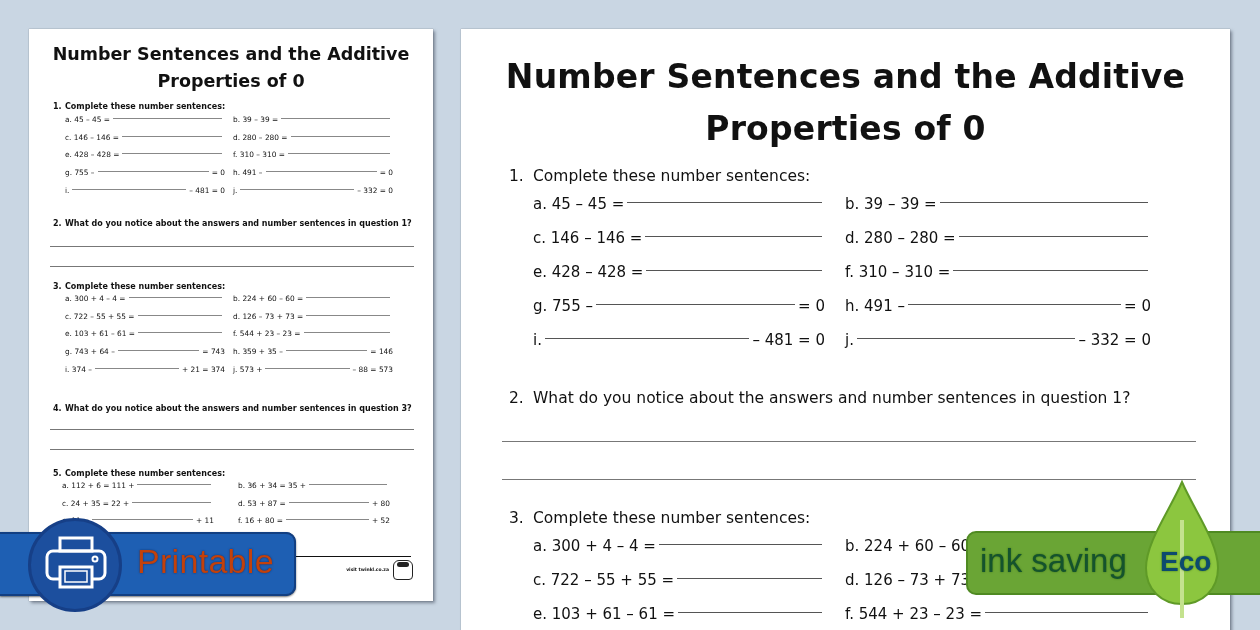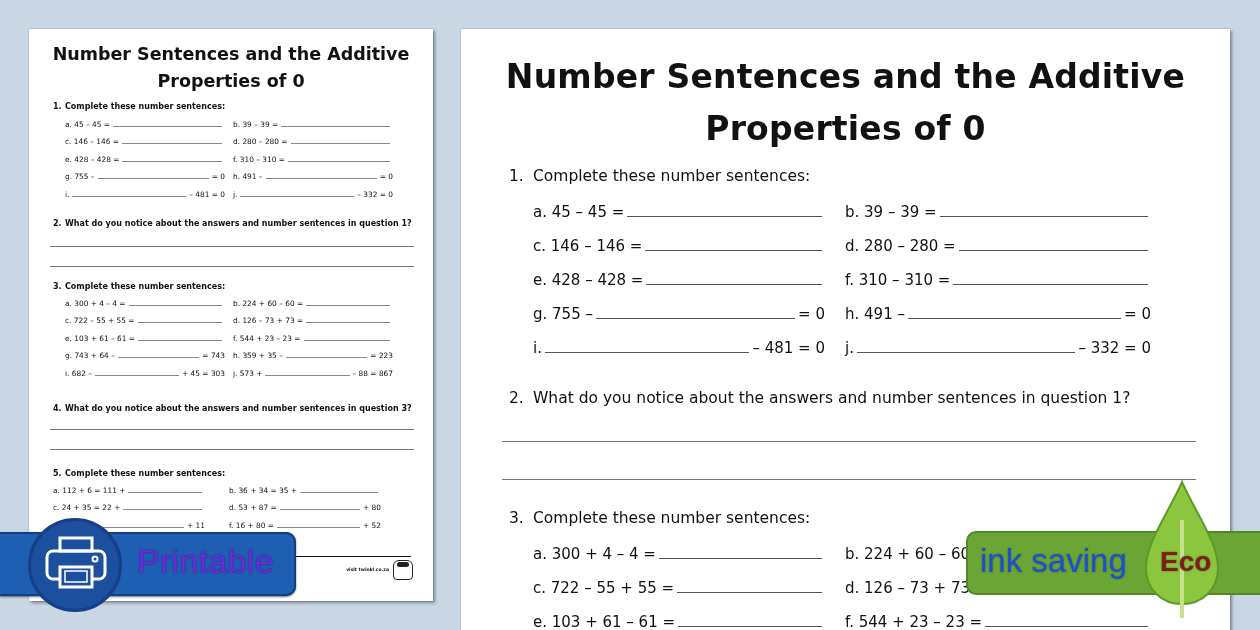--- a/index.html
+++ b/index.html
@@ -16,45 +16,45 @@
 
   .q { position: absolute; }
   .qhead { display: flex; }
   .small .qhead { font-size: 8px; font-weight: bold; }
   .big .qhead { font-size: 15.5px; }
   .qnum { display: inline-block; }
   .small .qnum { width: 12px; }
   .big .qnum { width: 24px; }
 
   .grid { position: absolute; display: grid; grid-template-columns: 1fr 1fr; }
-  .item { display: flex; align-items: flex-end; white-space: nowrap; }
+  .item { display: flex; align-items: center; white-space: nowrap; }
   .small .item { font-size: 7.4px; height: 17.6px; }
   .big .item { font-size: 15px; height: 34px; }
   .blank { flex: 1; border-bottom: 1px solid #555; margin: 0 3px; }
   .small .blank { border-bottom-color: #888; margin-bottom: 2px; }
   .big .blank { margin-bottom: 4px; }
 
   .answer-line { position: absolute; border-bottom: 1px solid #777; }
 
   .footer-line { position: absolute; left: 22px; right: 22px; top: 527px; border-bottom: 1.5px solid #111; }
   .footer-url { position: absolute; right: 44px; top: 538px; font-size: 4.5px; font-weight: bold; }
   .footer-logo { position: absolute; right: 20px; top: 531px; width: 20px; height: 20px; border: 1.5px solid #222; border-radius: 6px 6px 4px 4px; }
   .footer-logo::before { content: ""; position: absolute; left: 3px; top: 1px; width: 12px; height: 5px; background: #222; border-radius: 4px; }
 
   
   .badge-print { position: absolute; left: 0; top: 532px; width: 296px; height: 64px; background: #1e5fb3; border: 2px solid #123f82; border-left: none; border-radius: 0 10px 10px 0; box-shadow: 0 1px 2px rgba(0,0,0,0.3); }
   .badge-print .circle { position: absolute; left: 28px; top: 518px; width: 94px; height: 94px; border-radius: 50%; background: #1c4f9e; border: 3px solid #163f87; }
-  .badge-print-label { position: absolute; left: 137px; top: 542px; font-family: "Liberation Sans", sans-serif; font-size: 34px; color: #6d28d9; letter-spacing: 0.3px; text-shadow: 0 0 2px #0b2f6b; }
+  .badge-print-label { position: absolute; left: 137px; top: 542px; font-family: "Liberation Sans", sans-serif; font-size: 34px; color: #c2410c; letter-spacing: 0.3px; text-shadow: 0 0 2px #0b2f6b; }
   .printer-icon { position: absolute; left: 40px; top: 528px; width: 72px; height: 72px; }
 
   
   .badge-eco { position: absolute; left: 966px; top: 531px; width: 294px; height: 64px; background: #6aa535; border: 2px solid #4f8a22; border-right: none; border-radius: 10px 0 0 10px; }
-  .badge-eco-label { position: absolute; left: 980px; top: 542px; font-family: "Liberation Sans", sans-serif; font-size: 33px; color: #1d4ed8; text-shadow: 0 0 2px #3d6f18; }
+  .badge-eco-label { position: absolute; left: 980px; top: 542px; font-family: "Liberation Sans", sans-serif; font-size: 33px; color: #14532d; text-shadow: 0 0 2px #3d6f18; }
   .eco-leaf { position: absolute; left: 1142px; top: 480px; width: 80px; height: 140px; }
-  .eco-text { position: absolute; left: 1160px; top: 546px; font-family: "Liberation Sans", sans-serif; font-weight: bold; font-size: 28px; color: #7f1d1d; text-shadow: 0 0 2px #3d6f18; }
+  .eco-text { position: absolute; left: 1160px; top: 546px; font-family: "Liberation Sans", sans-serif; font-weight: bold; font-size: 28px; color: #0c4a6e; text-shadow: 0 0 2px #3d6f18; }
 </style>
 </head>
 <body>
 
 <div class="page small">
   <div class="title">
     <div>Number Sentences and the Additive</div>
     <div>Properties of 0</div>
   </div>
 
@@ -164,50 +164,50 @@
         <span></span>
       </div>
     <div class="item">
         <span>g. 743 + 64 –</span>
         <span class="blank"></span>
         <span>= 743</span>
       </div>
     <div class="item">
         <span>h. 359 + 35 –</span>
         <span class="blank"></span>
-        <span>= 223</span>
-      </div>
-    <div class="item">
-        <span>i. 682 –</span>
-        <span class="blank"></span>
-        <span>+ 45 = 303</span>
+        <span>= 146</span>
+      </div>
+    <div class="item">
+        <span>i. 374 –</span>
+        <span class="blank"></span>
+        <span>+ 21 = 374</span>
       </div>
     <div class="item">
         <span>j. 573 +</span>
         <span class="blank"></span>
-        <span>– 88 = 867</span>
+        <span>– 88 = 573</span>
       </div>
   </div>
 
   <div class="q" style="left:24px; top:375px;">
     <div class="qhead">
         <span class="qnum">4.</span>
         <span>What do you notice about the answers and number sentences in question 3?</span>
       </div>
   </div>
   <div class="answer-line" style="left:21px; width:364px; top:400px;"></div>
   <div class="answer-line" style="left:21px; width:364px; top:420px;"></div>
 
   <div class="q" style="left:24px; top:440px;">
     <div class="qhead">
         <span class="qnum">5.</span>
         <span>Complete these number sentences:</span>
       </div>
   </div>
-  <div class="grid" style="left:24px; top:448px; width:328px; column-gap:24px;">
+  <div class="grid" style="left:33px; top:448px; width:328px; column-gap:24px;">
     <div class="item">
         <span>a. 112 + 6 = 111 +</span>
         <span class="blank"></span>
         <span></span>
       </div>
     <div class="item">
         <span>b. 36 + 34 = 35 +</span>
         <span class="blank"></span>
         <span></span>
       </div>

